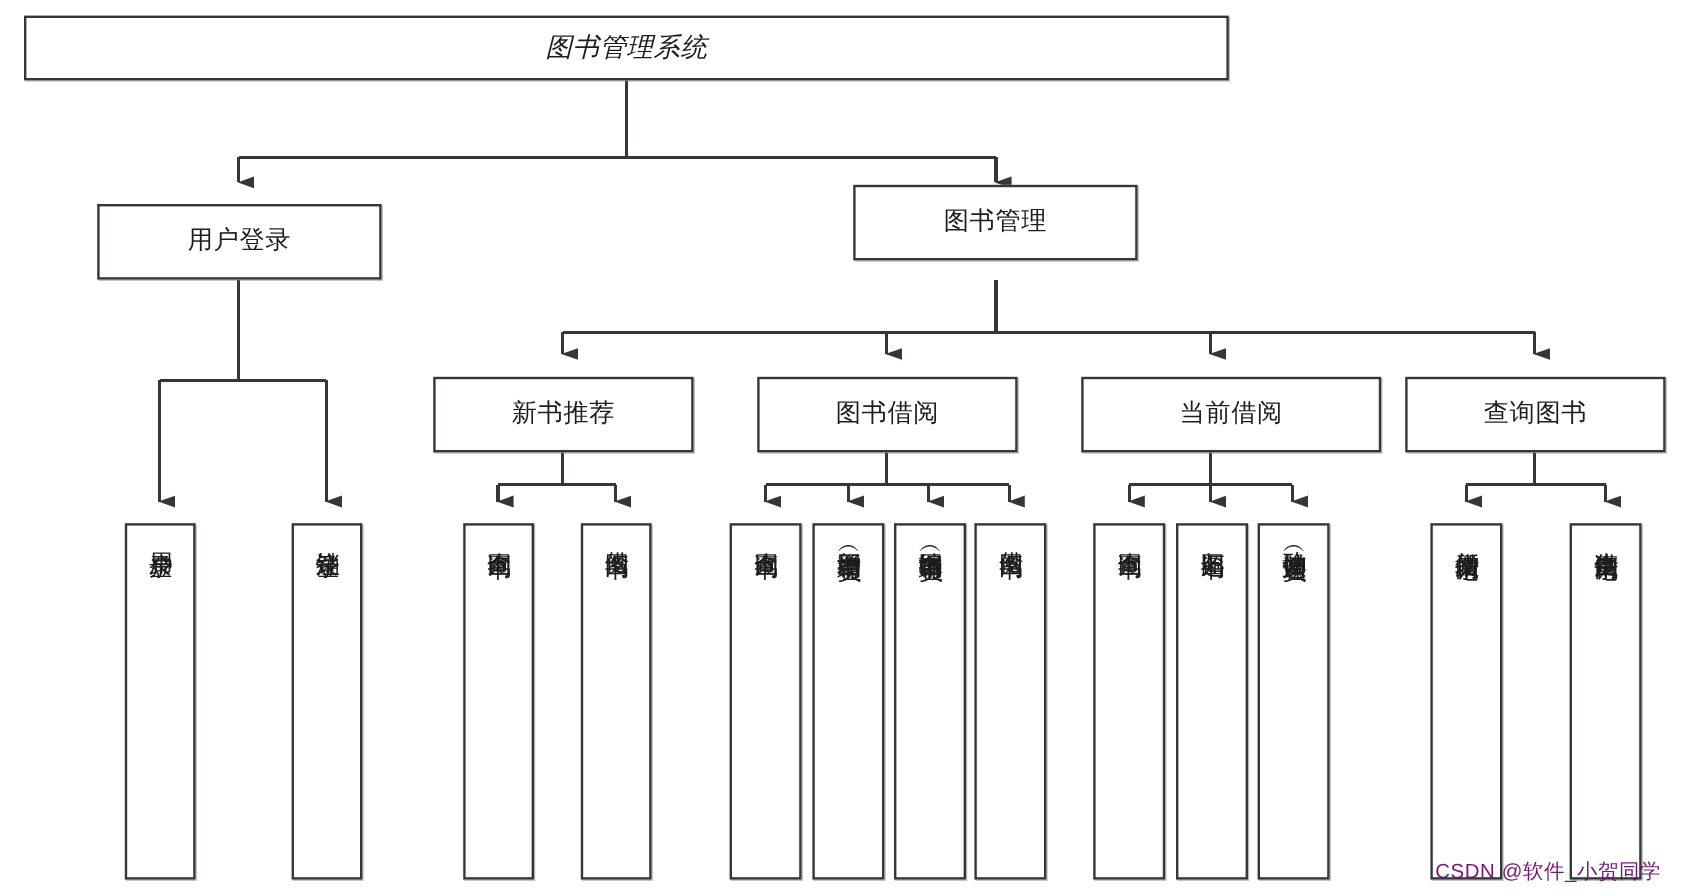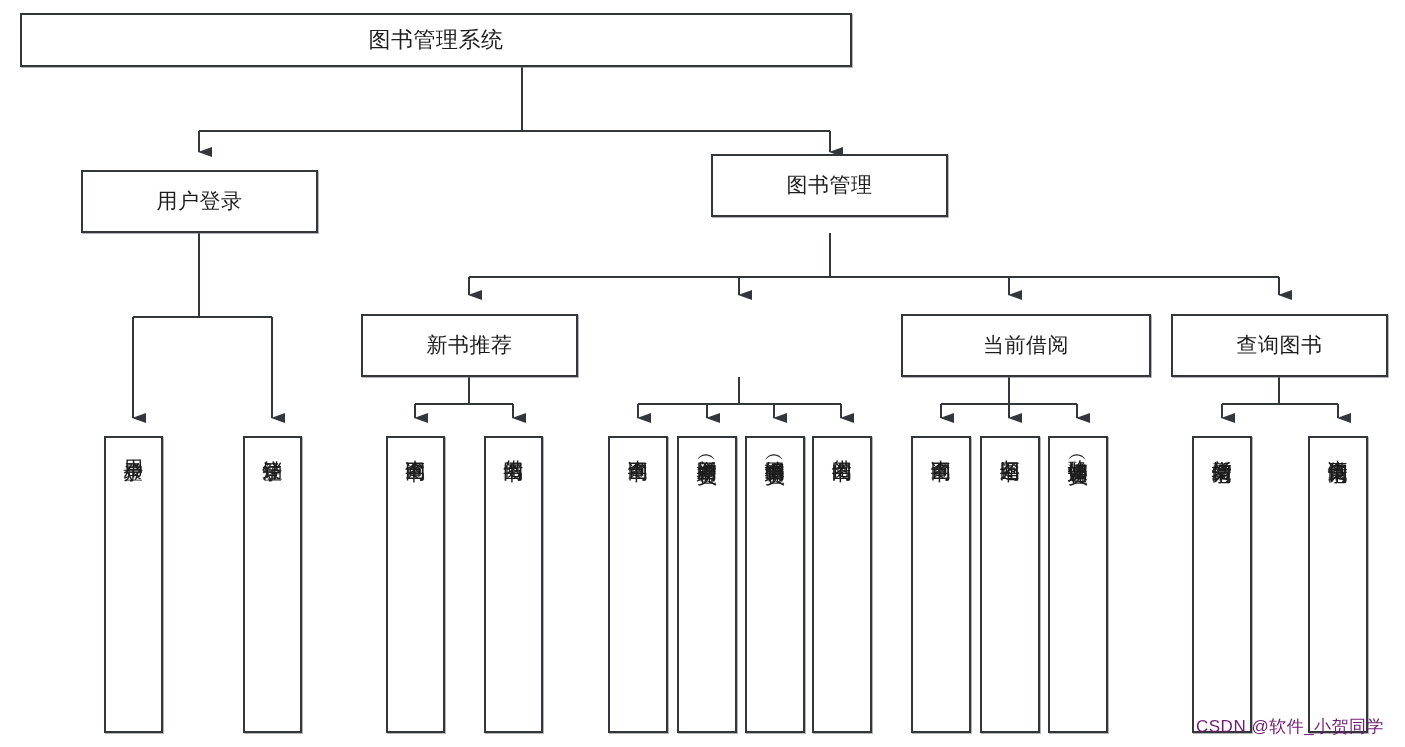--- a/index.html
+++ b/index.html
@@ -122,34 +122,37 @@
       <path d="M 1009 404 L 1009 418" marker-end="url(#arrow)"></path>
       <path d="M 1077 404 L 1077 418" marker-end="url(#arrow)"></path>
 
       <path d="M 1279 377 L 1279 404"></path>
       <path d="M 1222 404 L 1338 404"></path>
       <path d="M 1222 404 L 1222 418" marker-end="url(#arrow)"></path>
       <path d="M 1338 404 L 1338 418" marker-end="url(#arrow)"></path>
     </g>
   </svg>
 
-  <div class="node h root" style="left:20px; top:13px; width:832px; height:54px;">
+  <div class="node h root" style="left:20px; top:13px; width:1004px; height:54px;font-style:italic;">
     <span class="label">图书管理系统</span>
   </div>
 
   <div class="node h" style="left:81px; top:170px; width:237px; height:63px;">
     <span class="label">用户登录</span>
   </div>
   <div class="node h" style="left:711px; top:154px; width:237px; height:63px;">
     <span class="label">图书管理</span>
   </div>
 
   <div class="node h" style="left:361px; top:314px; width:217px; height:63px;align-items:center;">
     <span class="label">新书推荐</span>
   </div>
+  <div class="node h" style="left:631px; top:314px; width:217px; height:63px;">
+    <span class="label">图书借阅</span>
+  </div>
   <div class="node h" style="left:901px; top:314px; width:250px; height:63px;">
     <span class="label">当前借阅</span>
   </div>
   <div class="node h" style="left:1171px; top:314px; width:217px; height:63px;">
     <span class="label">查询图书</span>
   </div>
 
   <div class="node v" style="left:104px; top:436px; width:59px; height:297px;">
     <span class="label">用户登录</span>
   </div>

